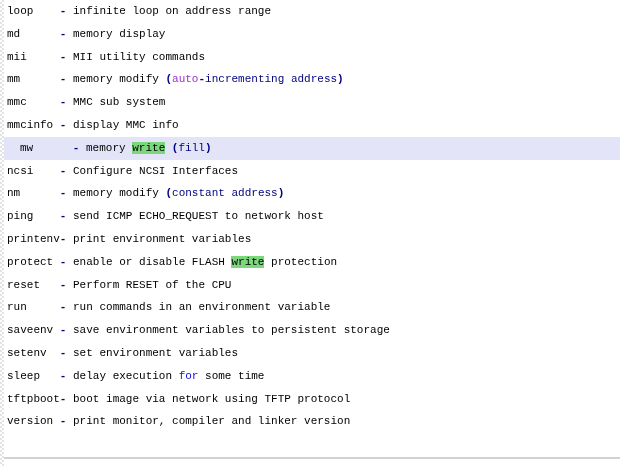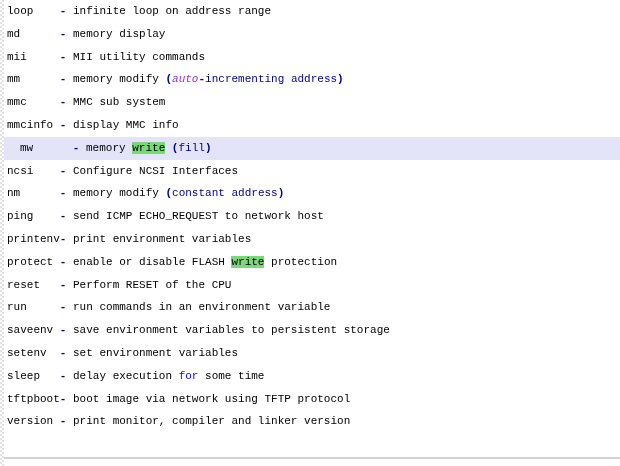--- a/index.html
+++ b/index.html
@@ -46,21 +46,21 @@
   }
   .line {
     padding-left: 7px;
     height: 22.8px;
     white-space: pre;
   }
   .line.current { background: var(--current_line_bg, #e4e4f8); padding-left: 20px; }
   .t-p  { color: var(--text, #000000); }
   .t-op { color: var(--operator, #000080); font-weight: bold; }
   .t-pn { color: var(--paren_content, #000080); }
-  .t-ka { color: var(--keyword_auto, #9932cc); font-style: italic; }
+  .t-ka { color: var(--keyword_auto, #9932cc); }
   .t-kf { color: var(--keyword_for, #0000e8); font-weight: normal; }
   .t-hl { background: var(--search_highlight_bg, #7cd67c); color: var(--text, #000); }
   .bottom-divider {
     position: absolute;
     left: 0;
     top: 457px;
     width: 620px;
     height: 2px;
     background: var(--divider, #d2d2d2);
     z-index: 2;

